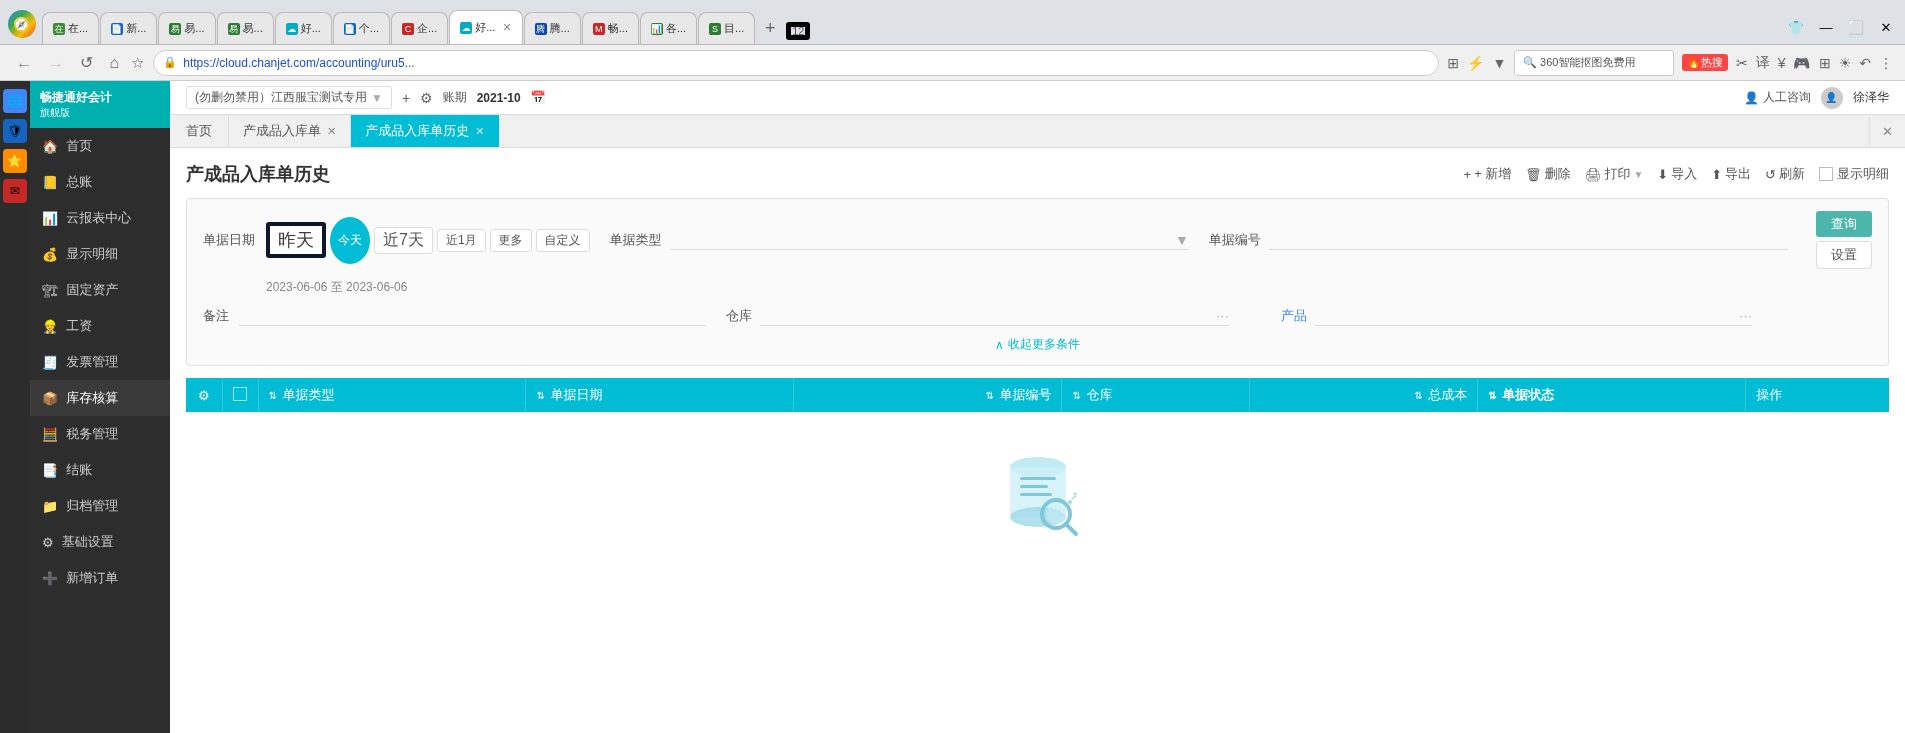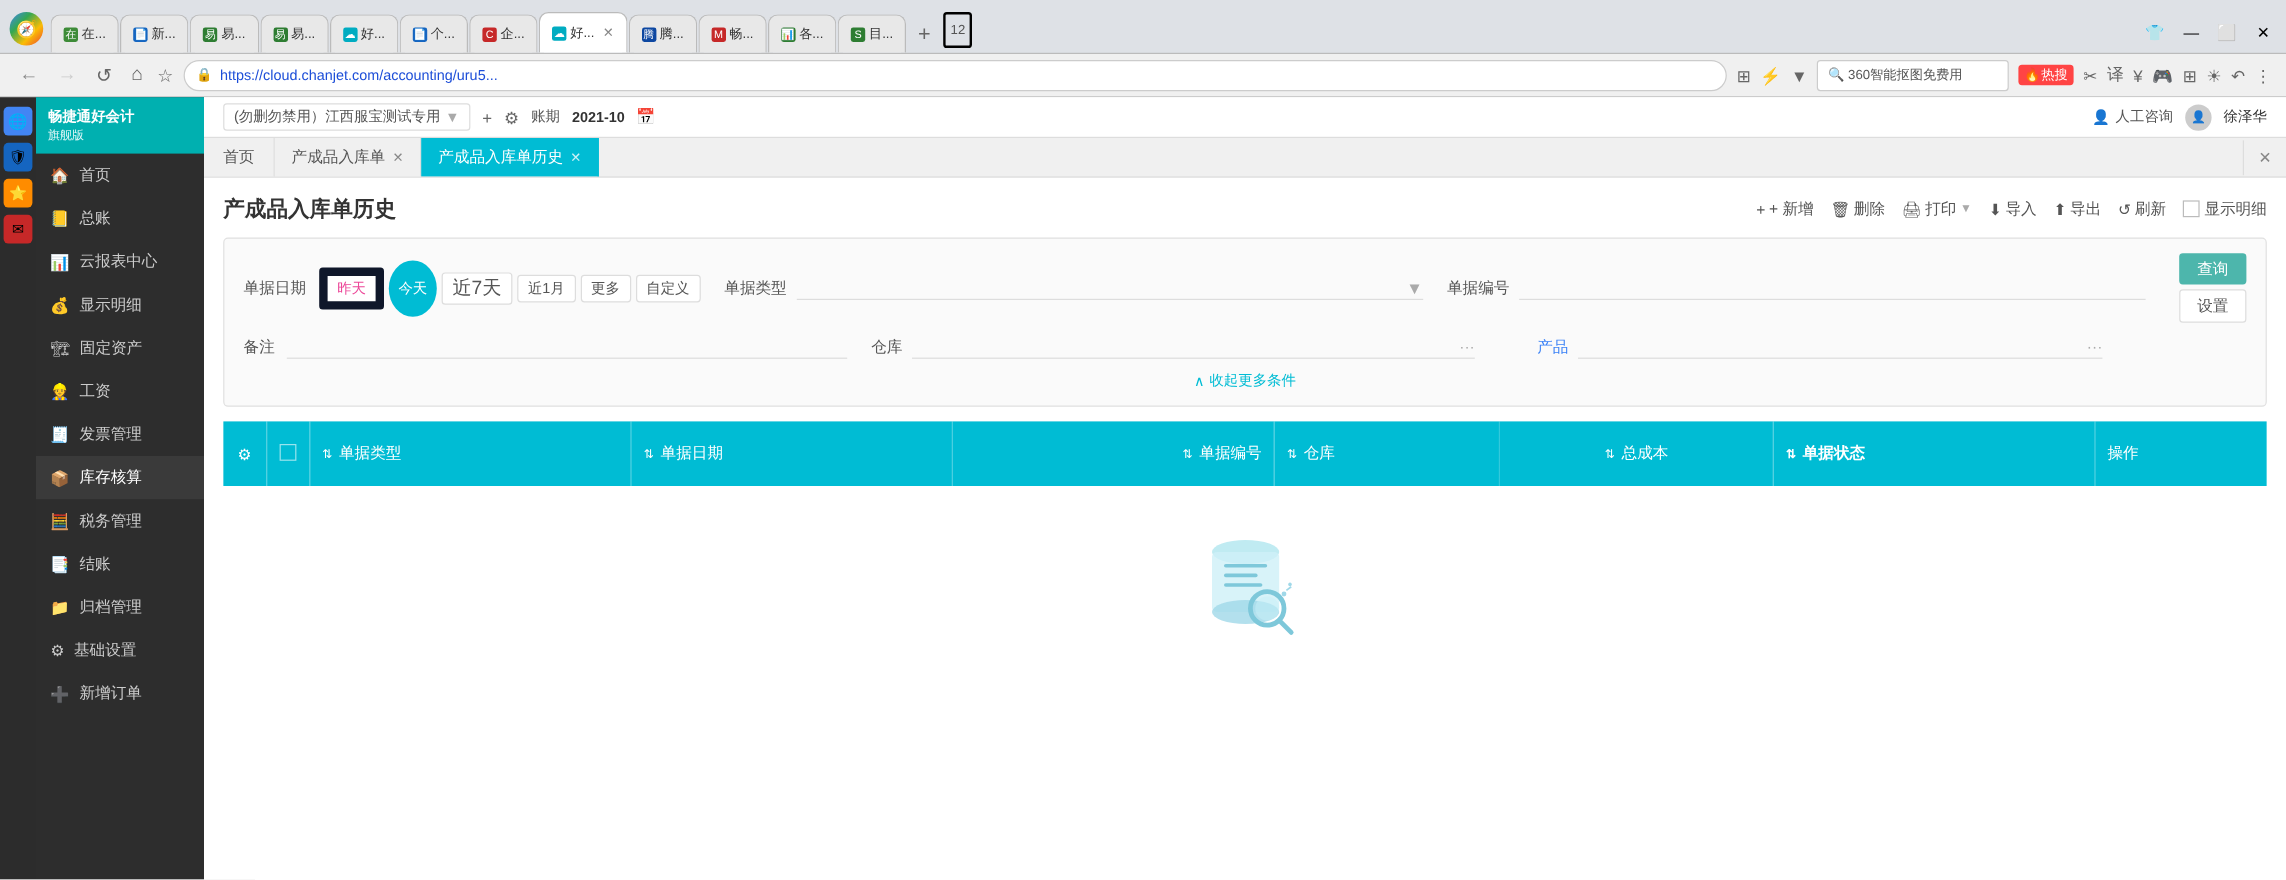--- a/index.html
+++ b/index.html
@@ -72,21 +72,21 @@
       <span>各...</span>
     </div>
 
     <div style="display:flex;align-items:center;height:32px;padding:0 10px;background:#e8e8e8;border:1px solid #bbb;border-bottom:none;border-radius:8px 8px 0 0;margin-right:1px;font-size:11px;color:#333;max-width:100px;gap:3px;cursor:pointer;">
       <span style="width:12px;height:12px;border-radius:2px;background:#2e7d32;display:inline-block;font-size:9px;color:#fff;text-align:center;line-height:12px;flex-shrink:0;">S</span>
       <span>目...</span>
     </div>
 
     <div style="width:28px;height:28px;display:flex;align-items:center;justify-content:center;cursor:pointer;color:#666;font-size:18px;margin-bottom:2px;">+</div>
 
-    <div style="width:24px;height:30px;border:2px solid #000000;border-radius:3px;display:flex;align-items:center;justify-content:center;font-size:11px;color:#555;margin-bottom:4px;margin-left:2px;">12</div>
+    <div style="width:24px;height:18px;border:5px solid #000000;border-radius:3px;display:flex;align-items:center;justify-content:center;font-size:11px;color:#555;margin-bottom:4px;margin-left:2px;">12</div>
   </div>
 
   <div style="display:flex;gap:8px;margin-bottom:6px;margin-left:8px;">
     <div style="width:22px;height:22px;display:flex;align-items:center;justify-content:center;cursor:pointer;font-size:13px;">👕</div>
     <div style="width:22px;height:22px;display:flex;align-items:center;justify-content:center;cursor:pointer;font-size:13px;">—</div>
     <div style="width:22px;height:22px;display:flex;align-items:center;justify-content:center;cursor:pointer;font-size:13px;">⬜</div>
     <div style="width:22px;height:22px;display:flex;align-items:center;justify-content:center;cursor:pointer;font-size:13px;">✕</div>
   </div>
 </div>
 
@@ -266,21 +266,21 @@
         </div>
       </div>
 
       <div style="border:1px solid #e0e0e0;border-radius:4px;padding:12px 16px;margin-bottom:12px;background:#fafafa;position:relative;">
 
         <div style="display:flex;align-items:center;gap:20px;margin-bottom:10px;">
 
           <div style="display:flex;align-items:center;gap:8px;">
             <span style="font-size:13px;color:#555;min-width:55px;">单据日期</span>
             <div style="display:flex;gap:4px;align-items:center;">
-              <div style="padding:2px 8px;font-size:12px;cursor:pointer;border:7px solid #0f172a;border-radius:3px;background:#fff;color:#ec4899;">昨天</div>
+              <div style="padding:2px 8px;font-size:18px;cursor:pointer;border:4px solid #0f172a;border-radius:3px;background:#fff;color:#404040;">昨天</div>
               <div style="padding:15px 8px;font-size:12px;cursor:pointer;background:#00bcd4;color:#fff;border-radius:50%;border:none;">今天</div>
               <div style="padding:2px 8px;font-size:16px;cursor:pointer;border:1px solid #ddd;border-radius:3px;background:#fff;color:#555;">近7天</div>
               <div style="padding:2px 8px;font-size:12px;cursor:pointer;border:1px solid #ddd;border-radius:3px;background:#fff;color:#555;">近1月</div>
               <div style="padding:2px 8px;font-size:12px;cursor:pointer;border:1px solid #ddd;border-radius:3px;background:#fff;color:#555;">更多</div>
               <div style="padding:2px 8px;font-size:12px;cursor:pointer;border:1px solid #ddd;border-radius:3px;background:#fff;color:#555;">自定义</div>
             </div>
           </div>
 
           <div style="display:flex;align-items:center;gap:8px;flex:1;">
             <span style="font-size:13px;color:#555;">单据类型</span>
@@ -296,20 +296,21 @@
               <input style="border: none; background: transparent; width: 100%; padding: 2px 4px; font-size: 13px; outline: none;" type="text" value="">
             </div>
           </div>
 
           <div style="display:flex;flex-direction:column;gap:4px;margin-left:8px;">
             <button style="background:#4db6ac;color:#fff;border:none;padding:4px 14px;border-radius:3px;cursor:pointer;font-size:13px;">查询</button>
             <button style="background:#fff;color:#555;border:1px solid #ddd;padding:4px 14px;border-radius:3px;cursor:pointer;font-size:13px;">设置</button>
           </div>
         </div>
 
+        <div style="font-size:12px;color:#888;margin-left:63px;margin-bottom:10px;">2023-06-06 至 2023-06-06</div>
 
         <div style="display:flex;align-items:center;gap:20px;margin-bottom:10px;">
           <div style="display:flex;align-items:center;gap:8px;flex:1;">
             <span style="font-size:13px;color:#555;min-width:28px;">备注</span>
             <div style="flex:1;border-bottom:1px solid #ddd;min-width:200px;">
               <input style="border: none; background: transparent; width: 100%; padding: 2px 4px; font-size: 13px; outline: none;" type="text" value="">
             </div>
           </div>
           <div style="display:flex;align-items:center;gap:8px;flex:1;">
             <span style="font-size:13px;color:#555;">仓库</span>
@@ -354,21 +355,21 @@
                 <span>单据日期</span>
               </th>
               <th style="padding:8px 10px;text-align:right;font-weight:normal;border-right:1px solid rgba(255,255,255,0.2);cursor:pointer;">
                 <span style="font-size:10px;margin-right:2px;">⇅</span>
                 <span>单据编号</span>
               </th>
               <th style="padding:8px 10px;text-align:left;font-weight:normal;border-right:1px solid rgba(255,255,255,0.2);cursor:pointer;">
                 <span style="font-size:10px;margin-right:2px;">⇅</span>
                 <span>仓库</span>
               </th>
-              <th style="padding:18px 10px;text-align:center;font-weight:normal;border-right:1px solid rgba(255,255,255,0.2);cursor:pointer;">
+              <th style="padding:8px 10px;text-align:right;font-weight:normal;border-right:1px solid rgba(255,255,255,0.2);cursor:pointer;">
                 <span style="font-size:10px;margin-right:2px;">⇅</span>
                 <span>总成本</span>
               </th>
               <th style="padding:8px 10px;text-align:left;font-weight:bold;border-right:1px solid rgba(255,255,255,0.2);cursor:pointer;">
                 <span style="font-size:10px;margin-right:2px;">⇅</span>
                 <span>单据状态</span>
               </th>
               <th style="padding:8px 10px;text-align:left;font-weight:normal;">
                 <span>操作</span>
               </th>

